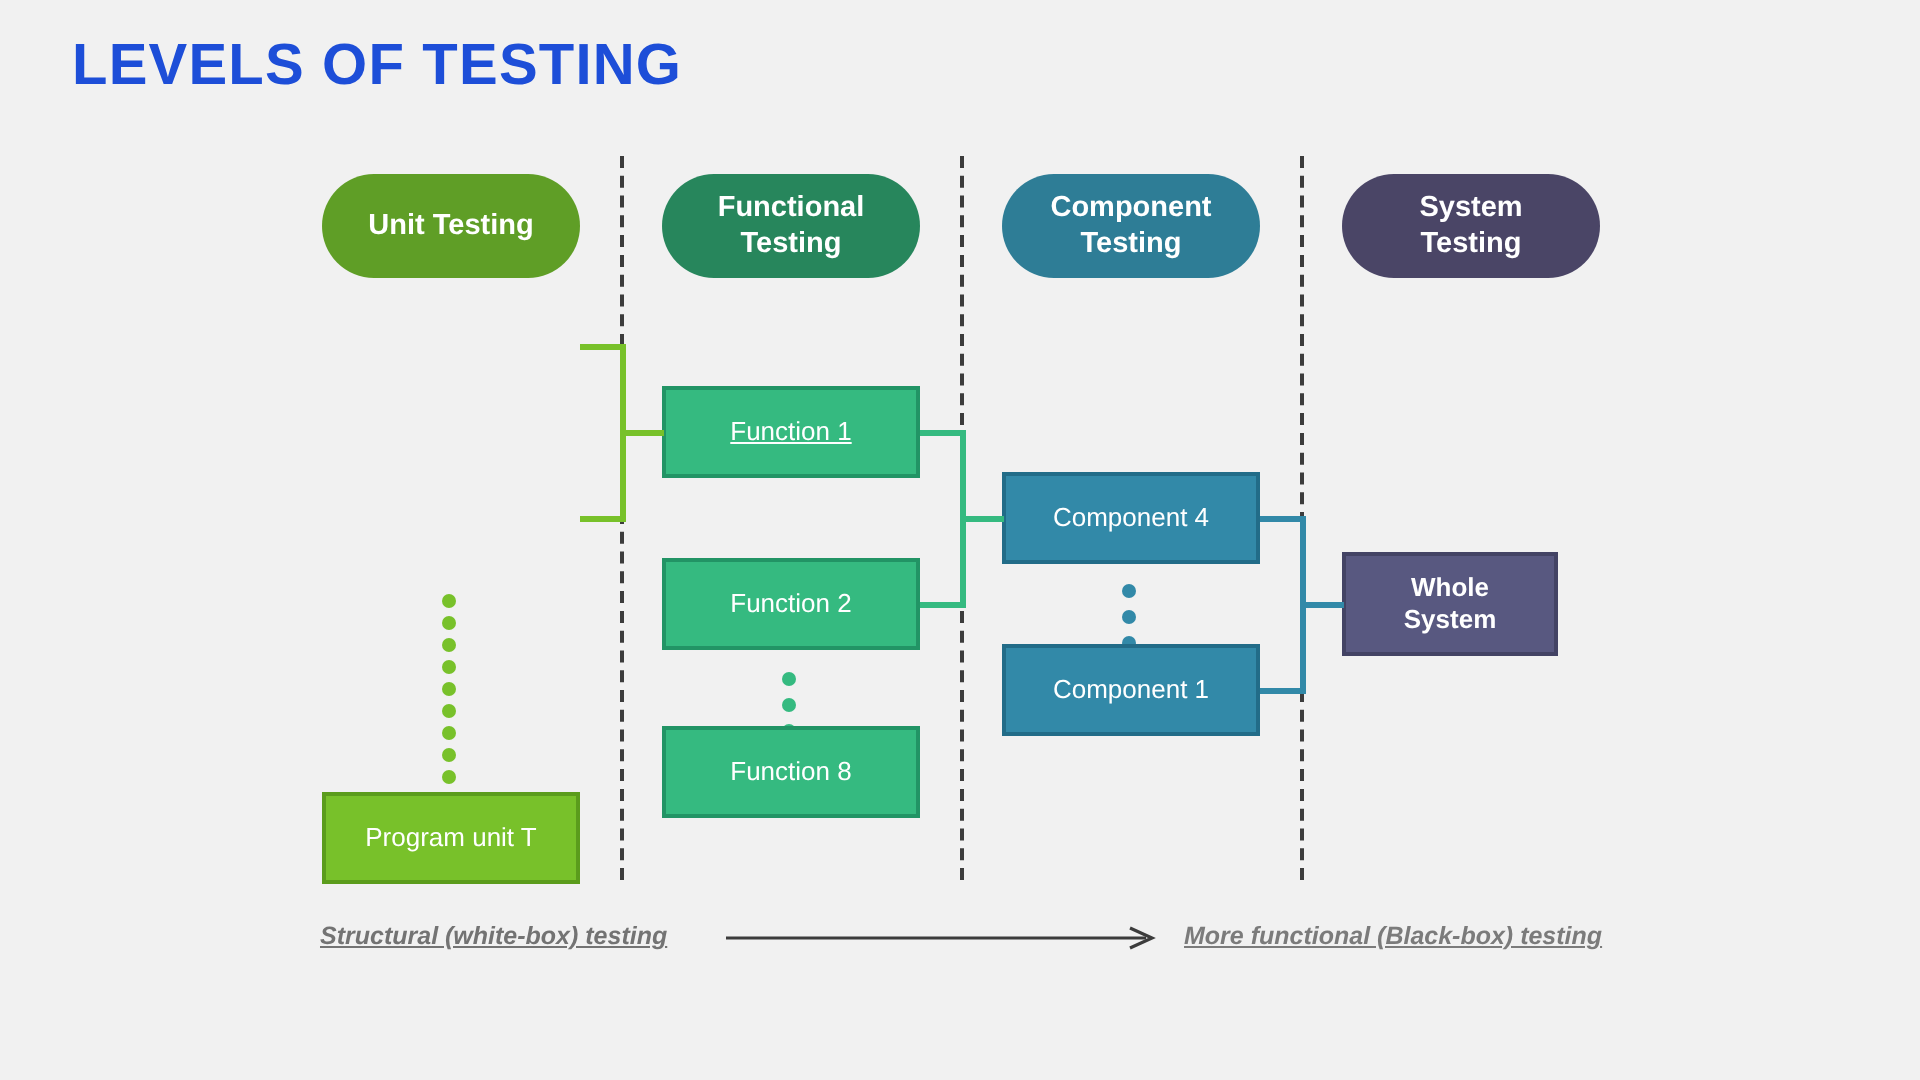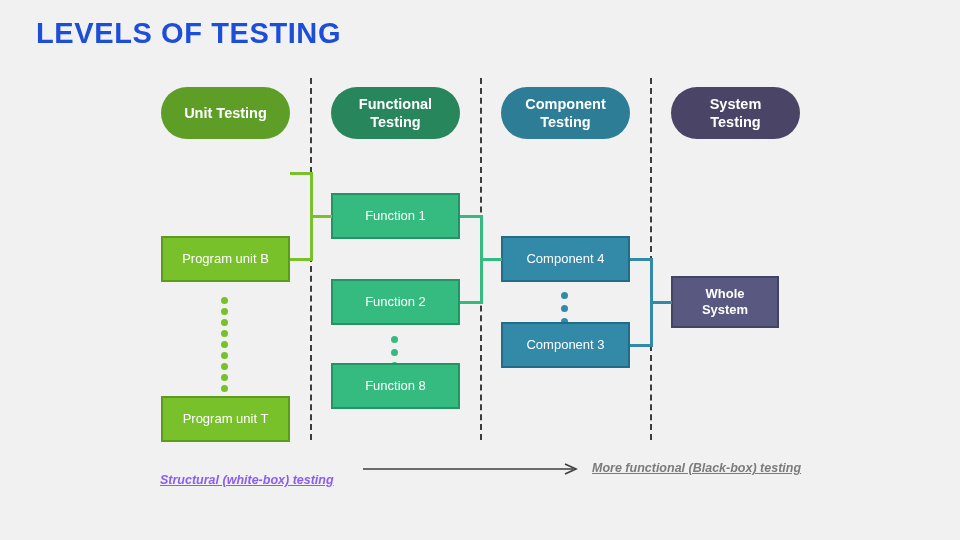--- a/index.html
+++ b/index.html
@@ -144,21 +144,21 @@
 
   
   .footnote {
     position: absolute;
     font-size: 12.5px;
     font-weight: bold;
     font-style: italic;
     text-decoration: underline;
     white-space: nowrap;
   }
-  .footnote.left  { color: #8b5cf6; left: 160px; top: 473px; }
+  .footnote.left  { color: #737373; left: 160px; top: 461px; }
   .footnote.right { color: #7b7b7b; left: 592px; top: 461px; }
 
   .arrow-wrap {
     position: absolute;
     left: 363px;
     top: 461px;
     width: 222px;
     height: 16px;
   }
 </style>
@@ -188,39 +188,36 @@
       <span>Component</span><br><span>Testing</span>
     </span>
   </div>
 
   <div class="pill" style="left:671px; top:87px; width:129px; background:#4a4566;">
     <span>
       <span>System</span><br><span>Testing</span>
     </span>
   </div>
 
-  <div class="node unit" style="left:161px; top:236px;">
-    <span>Program unit B</span>
-  </div>
   <div class="dots unit" style="left:221px; top:297px;">
     <span></span>
       <span></span>
       <span></span>
       <span></span>
       <span></span>
       <span></span>
       <span></span>
       <span></span>
       <span></span>
   </div>
   <div class="node unit" style="left:161px; top:396px;">
     <span>Program unit T</span>
   </div>
 
-  <div class="node func" style="left:331px; top:193px;">
+  <div class="node func" style="left:331px; top:193px;text-decoration:underline;">
     <span>Function 1</span>
   </div>
   <div class="node func" style="left:331px; top:279px;">
     <span>Function 2</span>
   </div>
   <div class="dots func" style="left:391px; top:336px;">
     <span></span>
       <span></span>
       <span></span>
   </div>
@@ -230,21 +227,21 @@
 
   <div class="node comp" style="left:501px; top:236px;">
     <span>Component 4</span>
   </div>
   <div class="dots comp" style="left:561px; top:292px;">
     <span></span>
       <span></span>
       <span></span>
   </div>
   <div class="node comp" style="left:501px; top:322px;">
-    <span>Component 3</span>
+    <span>Component 1</span>
   </div>
 
   <div class="node sys" style="left:671px; top:276px;">
     <span>
       <span>Whole</span><br><span>System</span>
     </span>
   </div>
 
   <div class="conn green h" style="left:290px; top:172px; width:22px;"></div>
   <div class="conn green h" style="left:290px; top:258px; width:22px;"></div>

